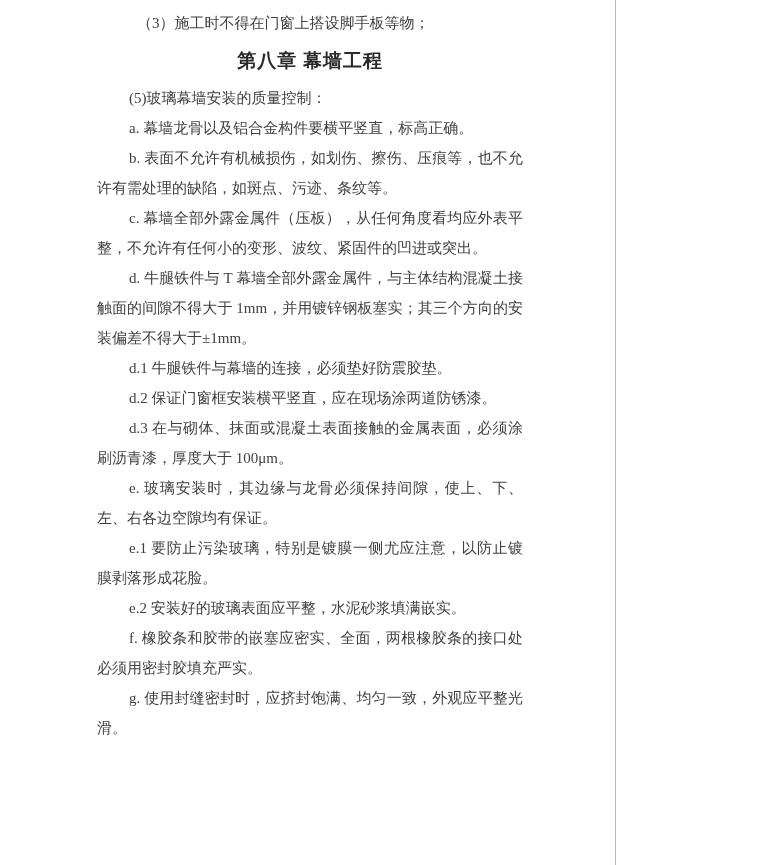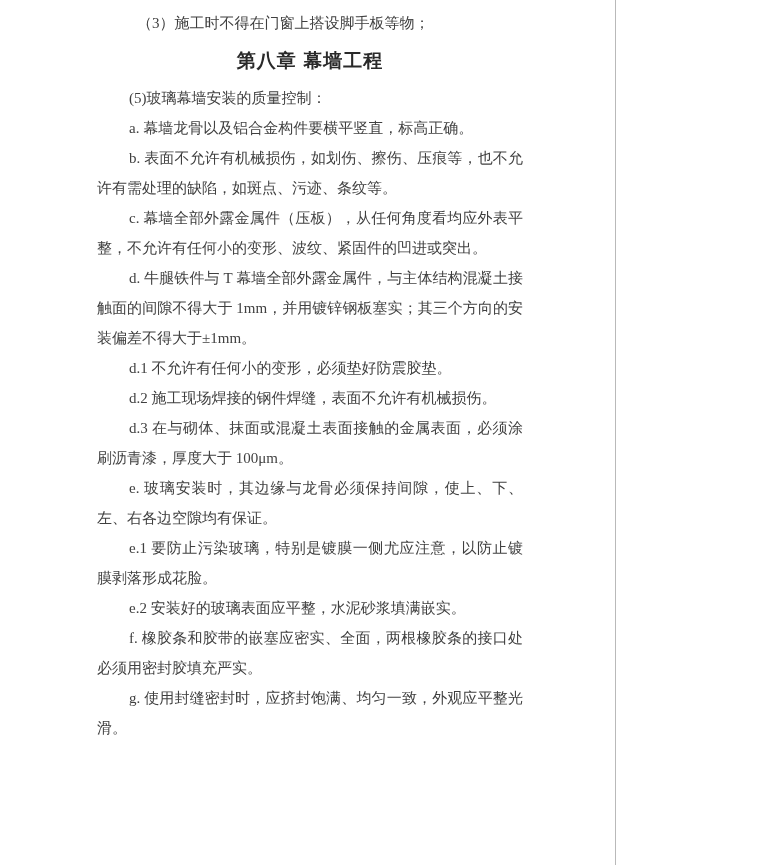--- a/index.html
+++ b/index.html
@@ -37,21 +37,21 @@
   }
   p.indent-num {
     text-indent: 40px;
   }
   p.indent-letter {
     text-indent: 32px;
   }
   h2.chapter-heading {
     margin: 8px 0 7px 0;
     text-align: center;
-    font-family: Liberation Sans, sans-serif;
+    font-family: Liberation Serif, serif;
     font-size: 19px;
     line-height: 30px;
     font-weight: bold;
     color: #2a2a2a;
     letter-spacing: 1px;
   }
 </style>
 </head>
 <body>
 
@@ -60,22 +60,22 @@
 
     <p class="body-para indent-num">（3）施工时不得在门窗上搭设脚手板等物；</p>
 
     <h2 class="chapter-heading">第八章 幕墙工程</h2>
 
     <p class="body-para indent-letter">(5)玻璃幕墙安装的质量控制：</p>
     <p class="body-para indent-letter">a. 幕墙龙骨以及铝合金构件要横平竖直，标高正确。</p>
     <p class="body-para indent-letter">b. 表面不允许有机械损伤，如划伤、擦伤、压痕等，也不允许有需处理的缺陷，如斑点、污迹、条纹等。</p>
     <p class="body-para indent-letter">c. 幕墙全部外露金属件（压板），从任何角度看均应外表平整，不允许有任何小的变形、波纹、紧固件的凹进或突出。</p>
     <p class="body-para indent-letter">d. 牛腿铁件与 T 幕墙全部外露金属件，与主体结构混凝土接触面的间隙不得大于 1mm，并用镀锌钢板塞实；其三个方向的安装偏差不得大于±1mm。</p>
-    <p class="body-para indent-letter">d.1 不允许有任何小的变形，必须垫好防震胶垫。</p>
-    <p class="body-para indent-letter">d.2 施工现场焊接的钢件焊缝，表面不允许有机械损伤。</p>
+    <p class="body-para indent-letter">d.1 牛腿铁件与幕墙的连接，必须垫好防震胶垫。</p>
+    <p class="body-para indent-letter">d.2 保证门窗框安装横平竖直，应在现场涂两道防锈漆。</p>
     <p class="body-para indent-letter">d.3 在与砌体、抹面或混凝土表面接触的金属表面，必须涂刷沥青漆，厚度大于 100μm。</p>
     <p class="body-para indent-letter">e. 玻璃安装时，其边缘与龙骨必须保持间隙，使上、下、左、右各边空隙均有保证。</p>
     <p class="body-para indent-letter">e.1 要防止污染玻璃，特别是镀膜一侧尤应注意，以防止镀膜剥落形成花脸。</p>
     <p class="body-para indent-letter">e.2 安装好的玻璃表面应平整，水泥砂浆填满嵌实。</p>
     <p class="body-para indent-letter">f. 橡胶条和胶带的嵌塞应密实、全面，两根橡胶条的接口处必须用密封胶填充严实。</p>
     <p class="body-para indent-letter">g. 使用封缝密封时，应挤封饱满、均匀一致，外观应平整光滑。</p>
 
   </div>
   <div class="page-edge-line"></div>
 </div>

